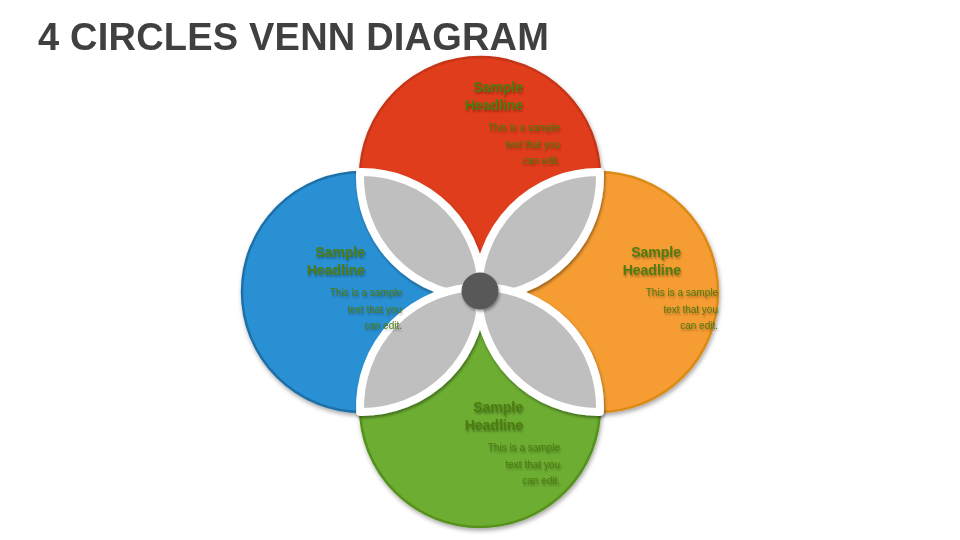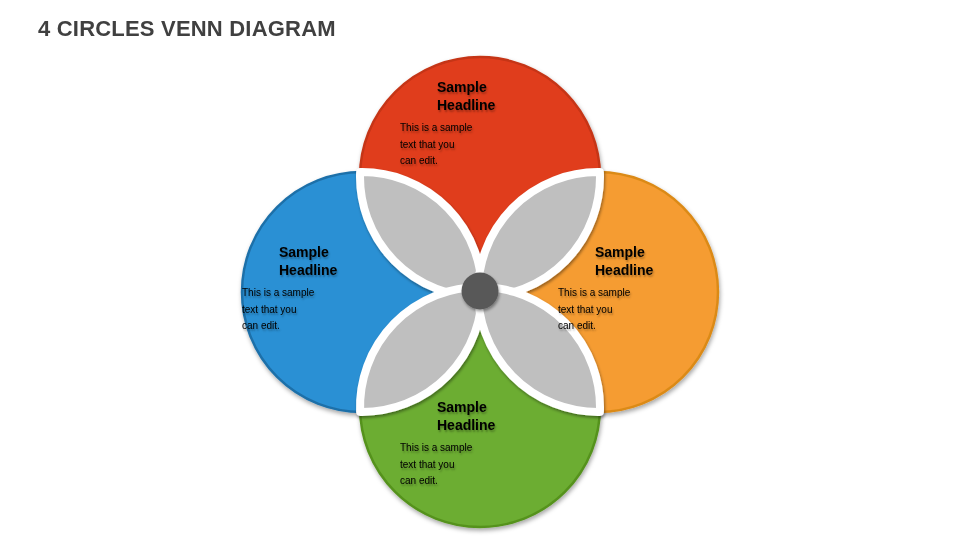--- a/index.html
+++ b/index.html
@@ -13,38 +13,38 @@
     width: 960px;
     height: 540px;
     background: #FFFFFF;
     overflow: hidden;
   }
   .slide-title {
     position: absolute;
     left: 38px;
     top: 16px;
     margin: 0;
-    font-size: 22px;
+    font-size: 38px;
     font-weight: bold;
     color: #404040;
     letter-spacing: 0.2px;
     white-space: nowrap;
   }
   .venn-svg {
     position: absolute;
     left: 0;
     top: 0;
     width: 960px;
     height: 540px;
   }
   .label {
     position: absolute;
     width: 160px;
-    text-align: left;
-    color: #000000;
+    text-align: right;
+    color: #4d7c0f;
     text-shadow: 1px 1.5px 2px rgba(0,0,0,0.30);
   }
   .label .headline {
     width: 86px;
     margin: 0 auto;
     font-size: 14px;
     font-weight: bold;
     line-height: 18px;
   }
   .label .body {

